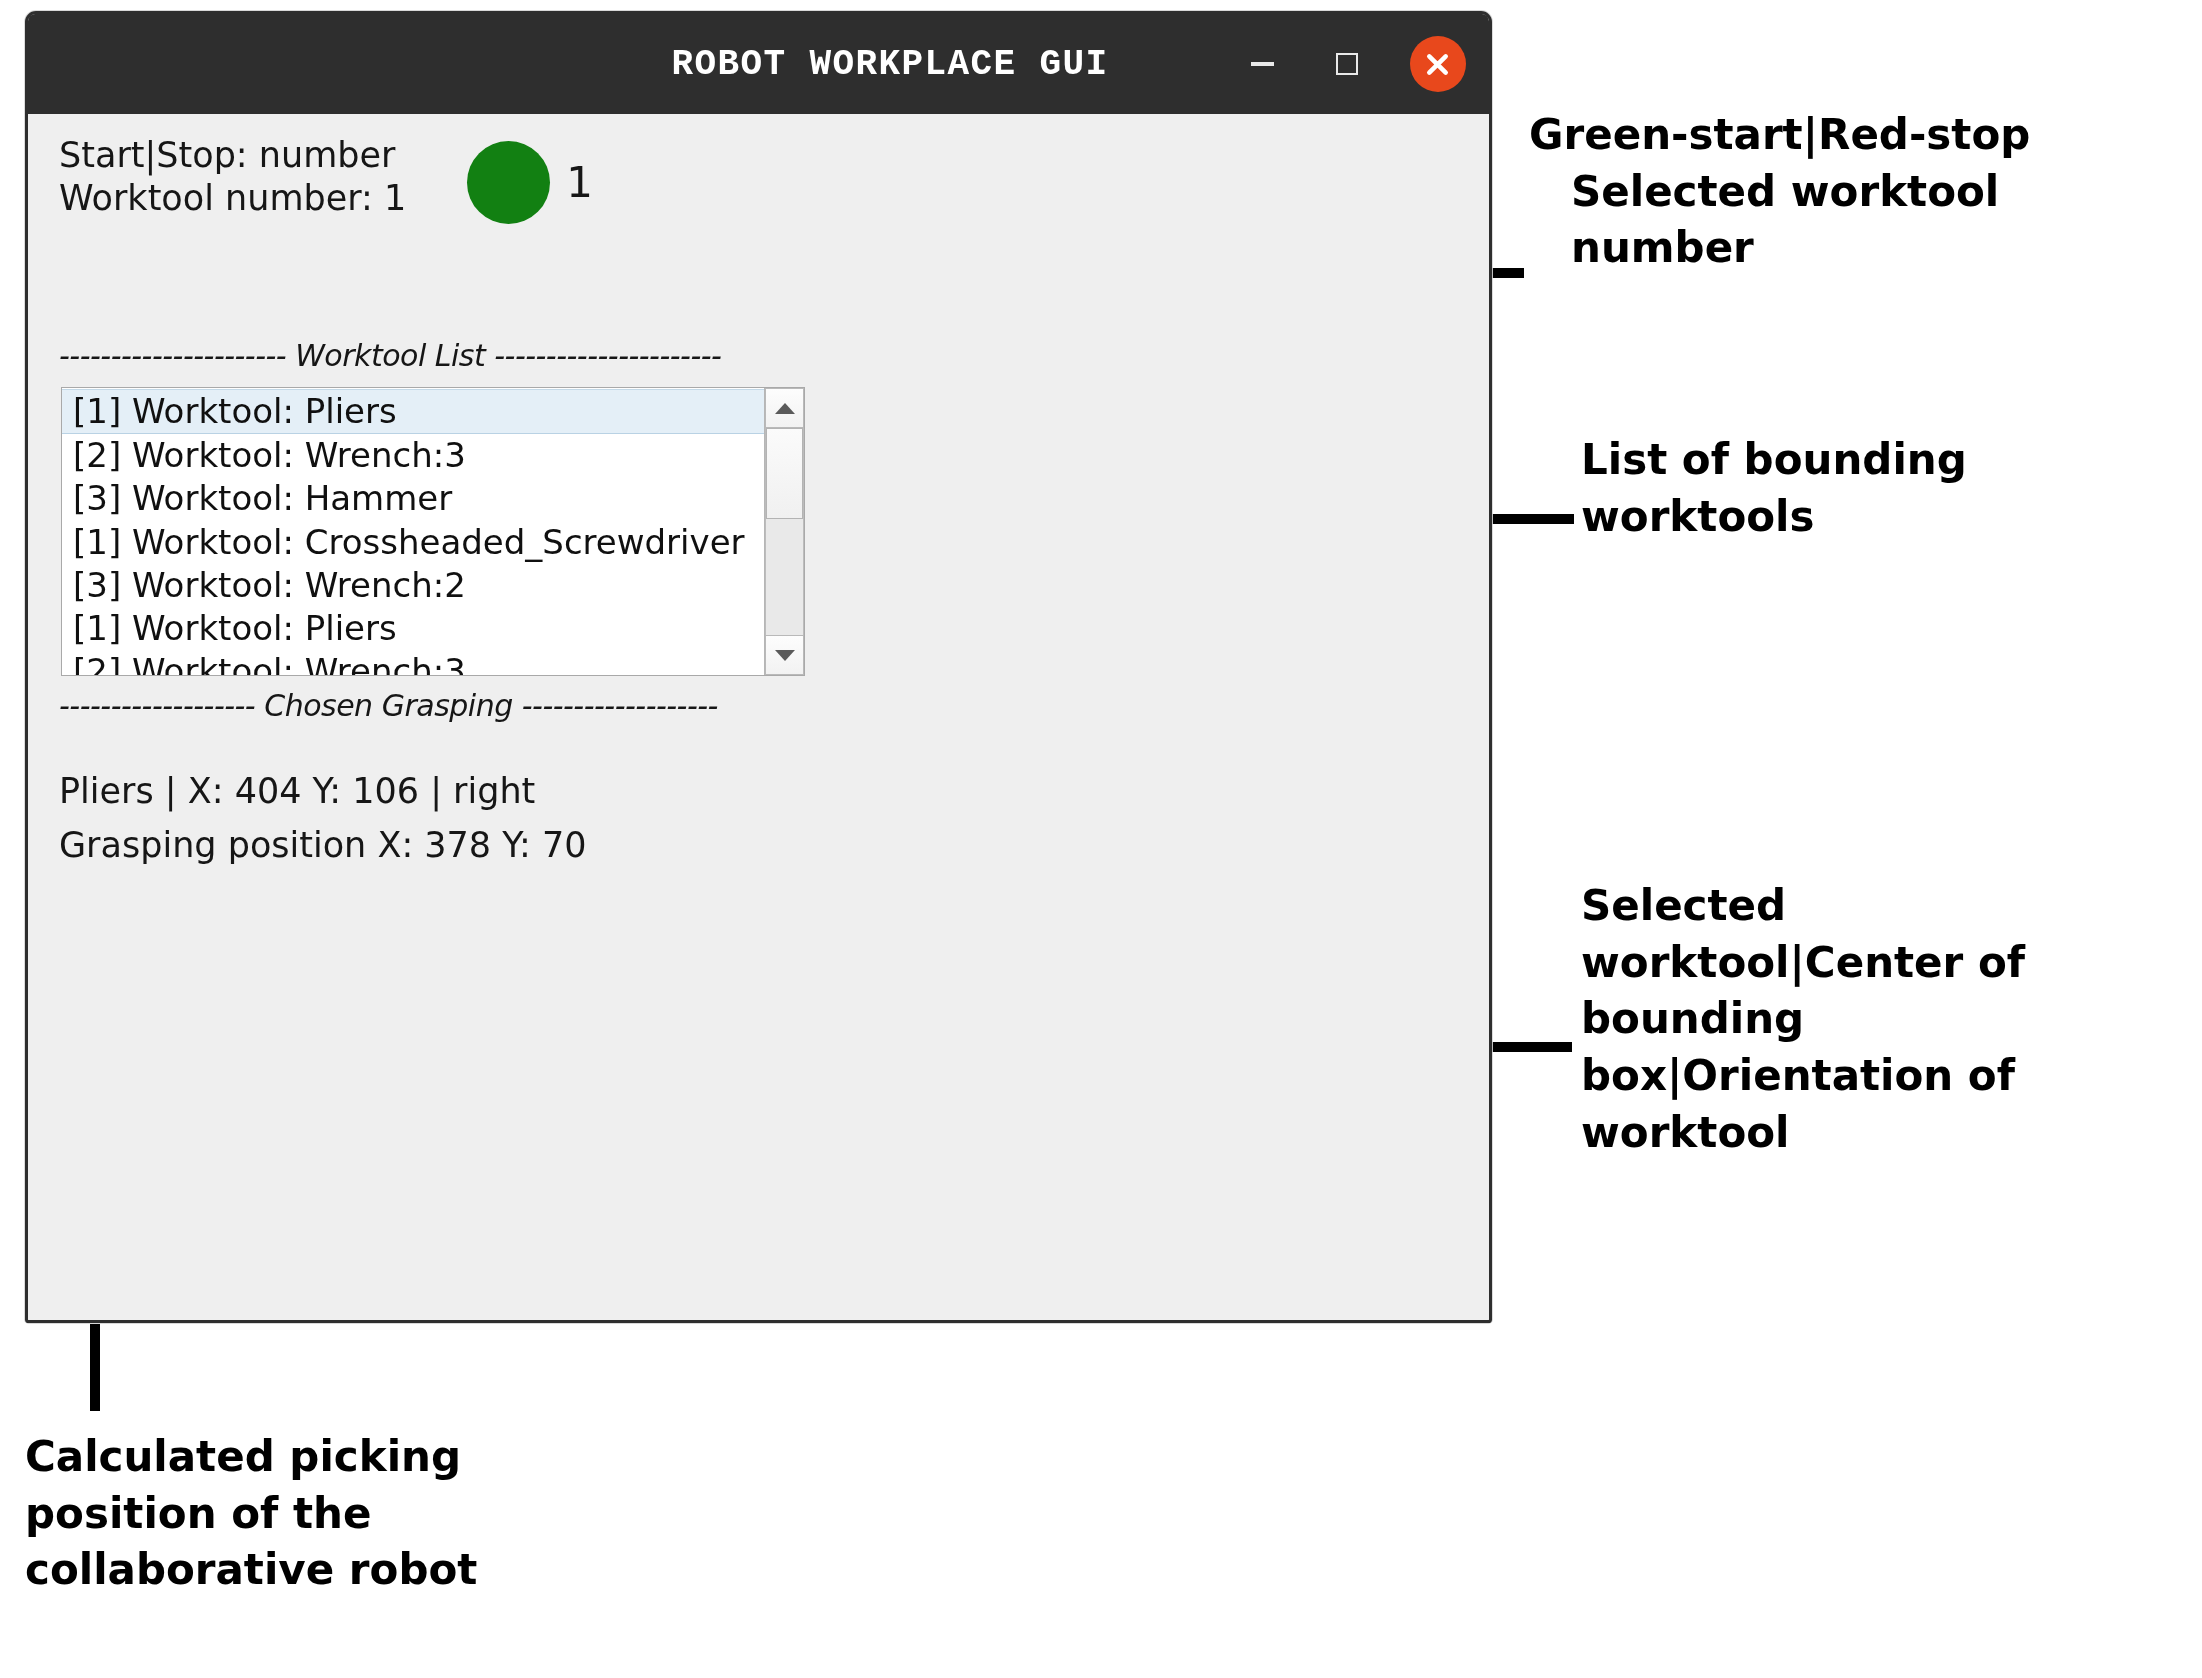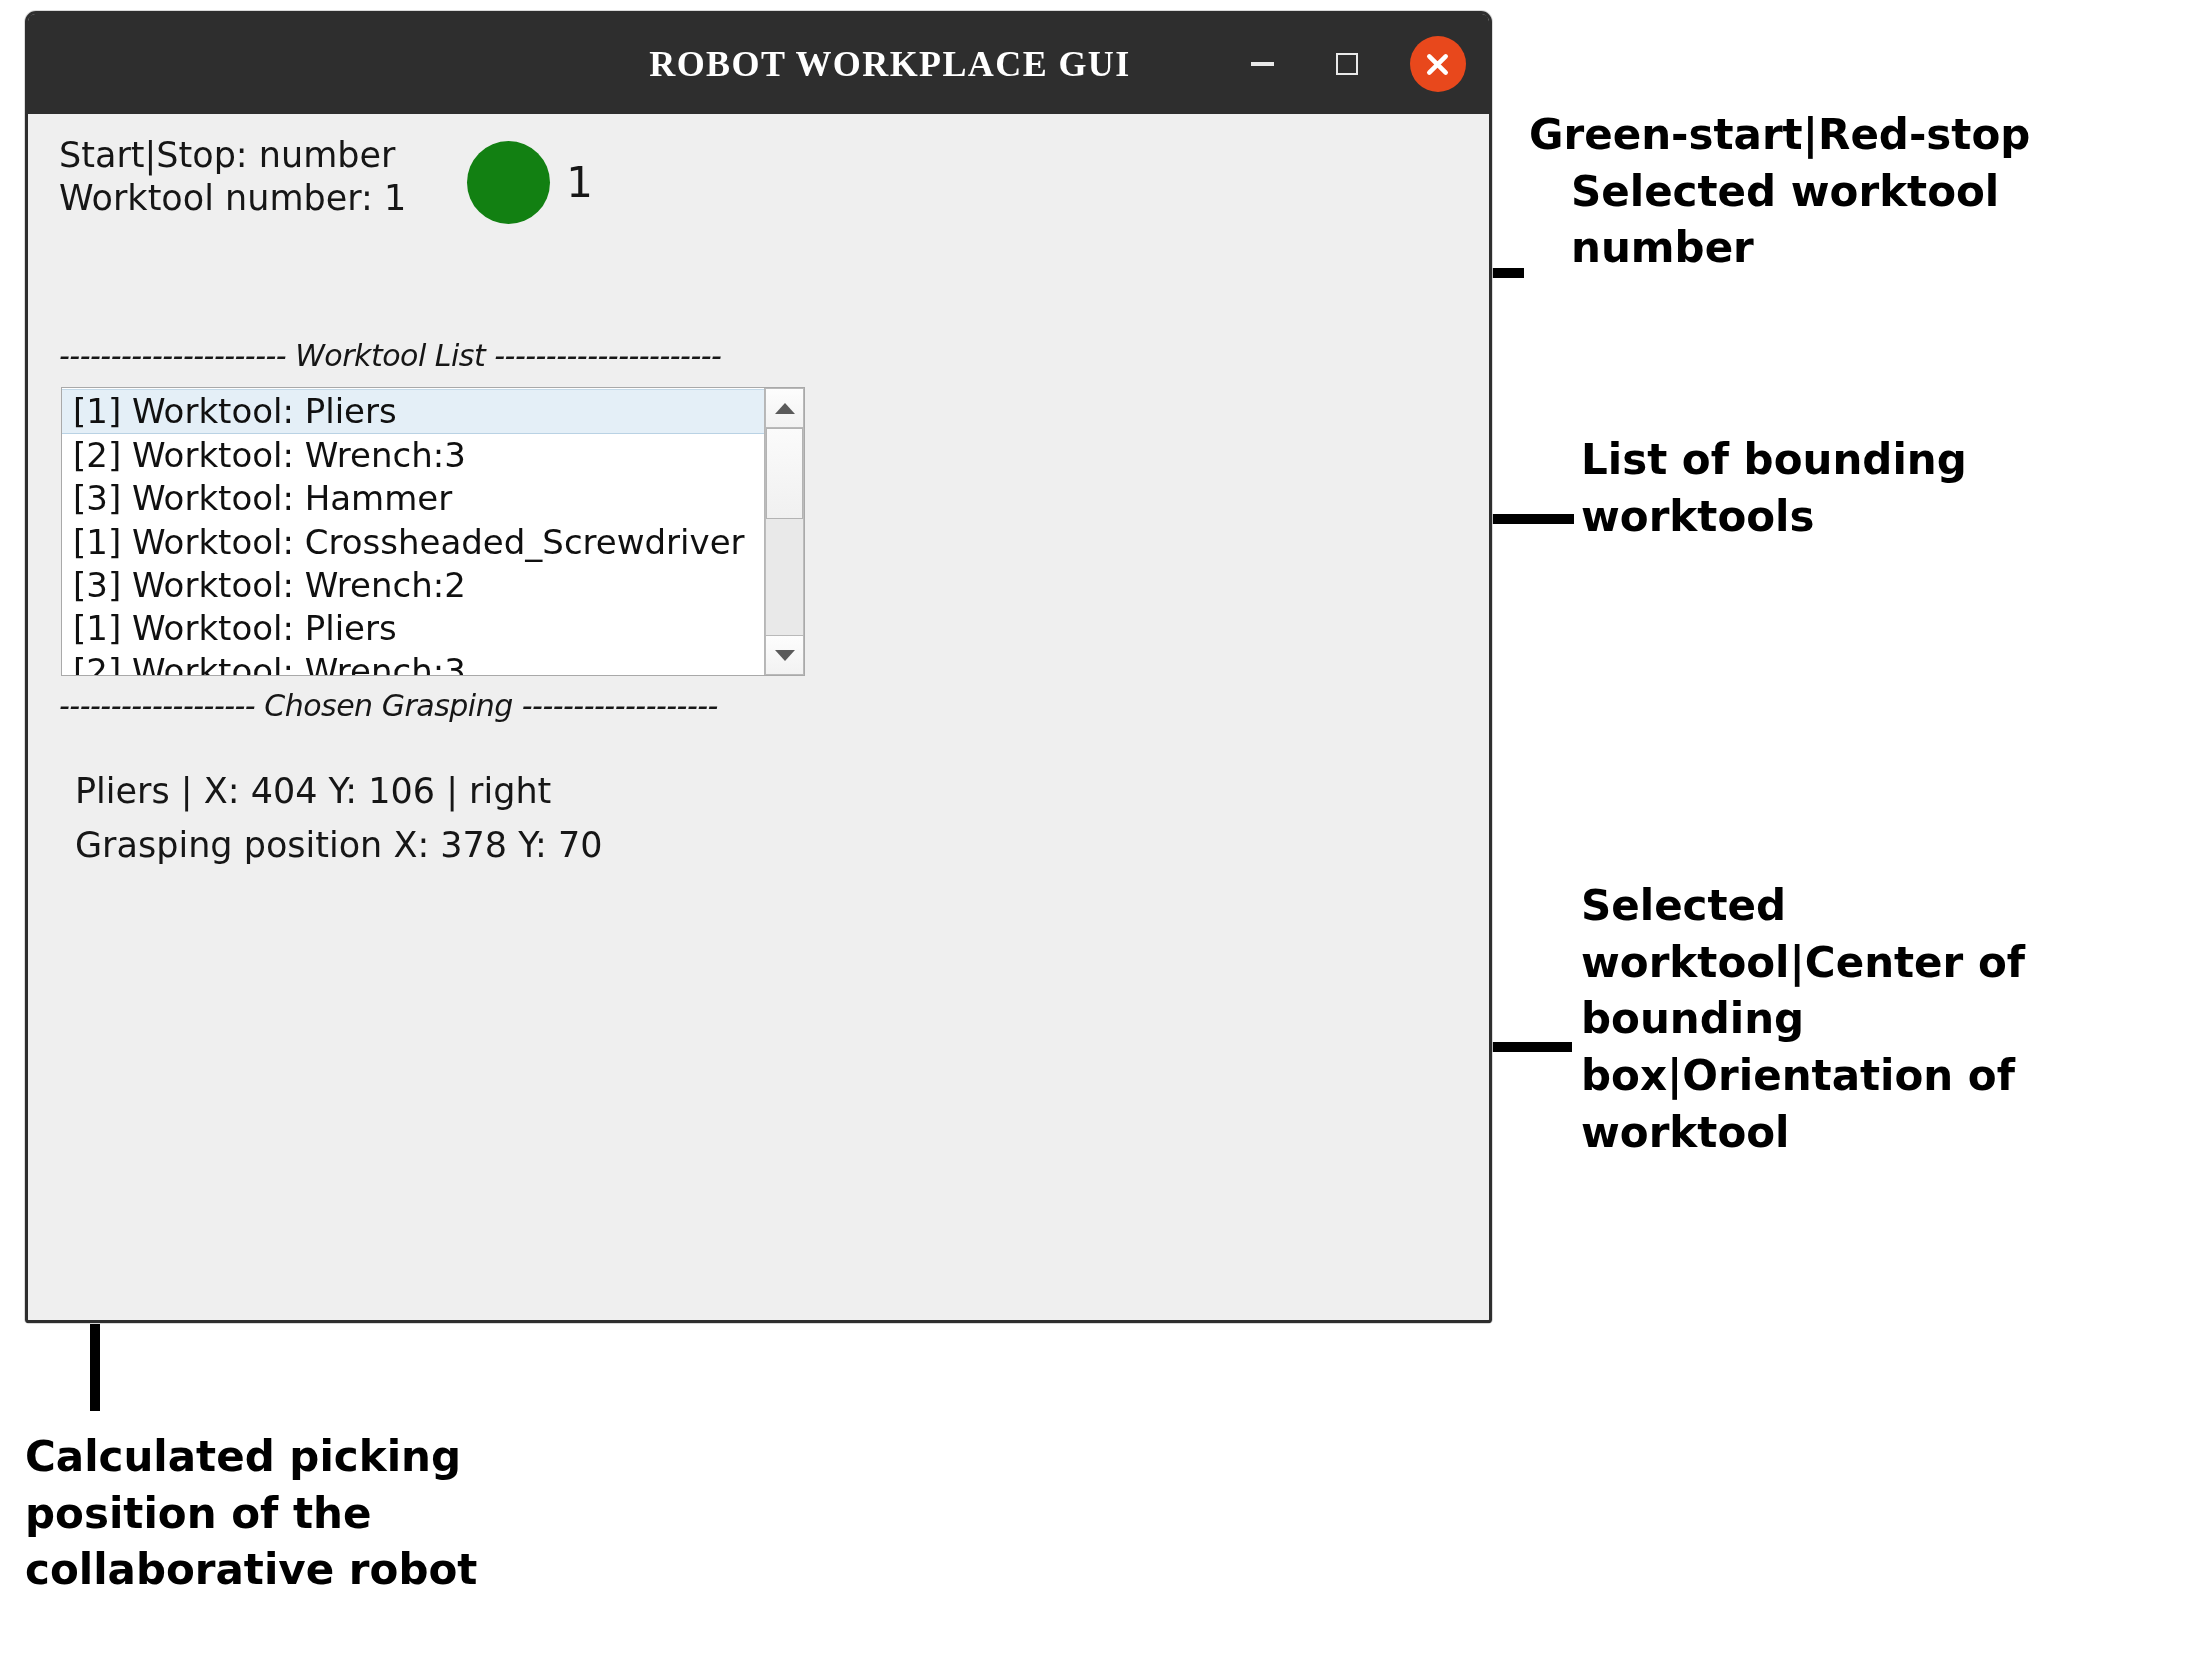--- a/index.html
+++ b/index.html
@@ -33,21 +33,21 @@
     position: relative;
     height: 100px;
     background: #2e2e2e;
     border-radius: 7.2px 7.2px 0 0;
     display: flex;
     align-items: center;
     justify-content: center;
   }
   .title-text {
     color: #ffffff;
-    font-family: Liberation Serif, serif;
+    font-family: Liberation Mono, monospace;
     font-weight: bold;
     font-size: 36px;
     letter-spacing: 1.4px;
     margin-right: 8px;
     padding-left: 271px;
   }
   .win-controls {
     position: absolute;
     right: 23.5px;
     top: 0;
@@ -217,21 +217,20 @@
   }
 
   
   .chosen-block {
     position: absolute;
     left: 31px;
     top: 650px;
     font-size: 35px;
     color: #161616;
     line-height: 1.55;
-    margin-left: 16px;
   }
   .chosen-line { white-space: pre; }
 
   
   .anno {
     position: absolute;
     font-family: "DejaVu Sans", sans-serif;
     font-weight: bold;
     color: #000000;
     font-size: 42px;

